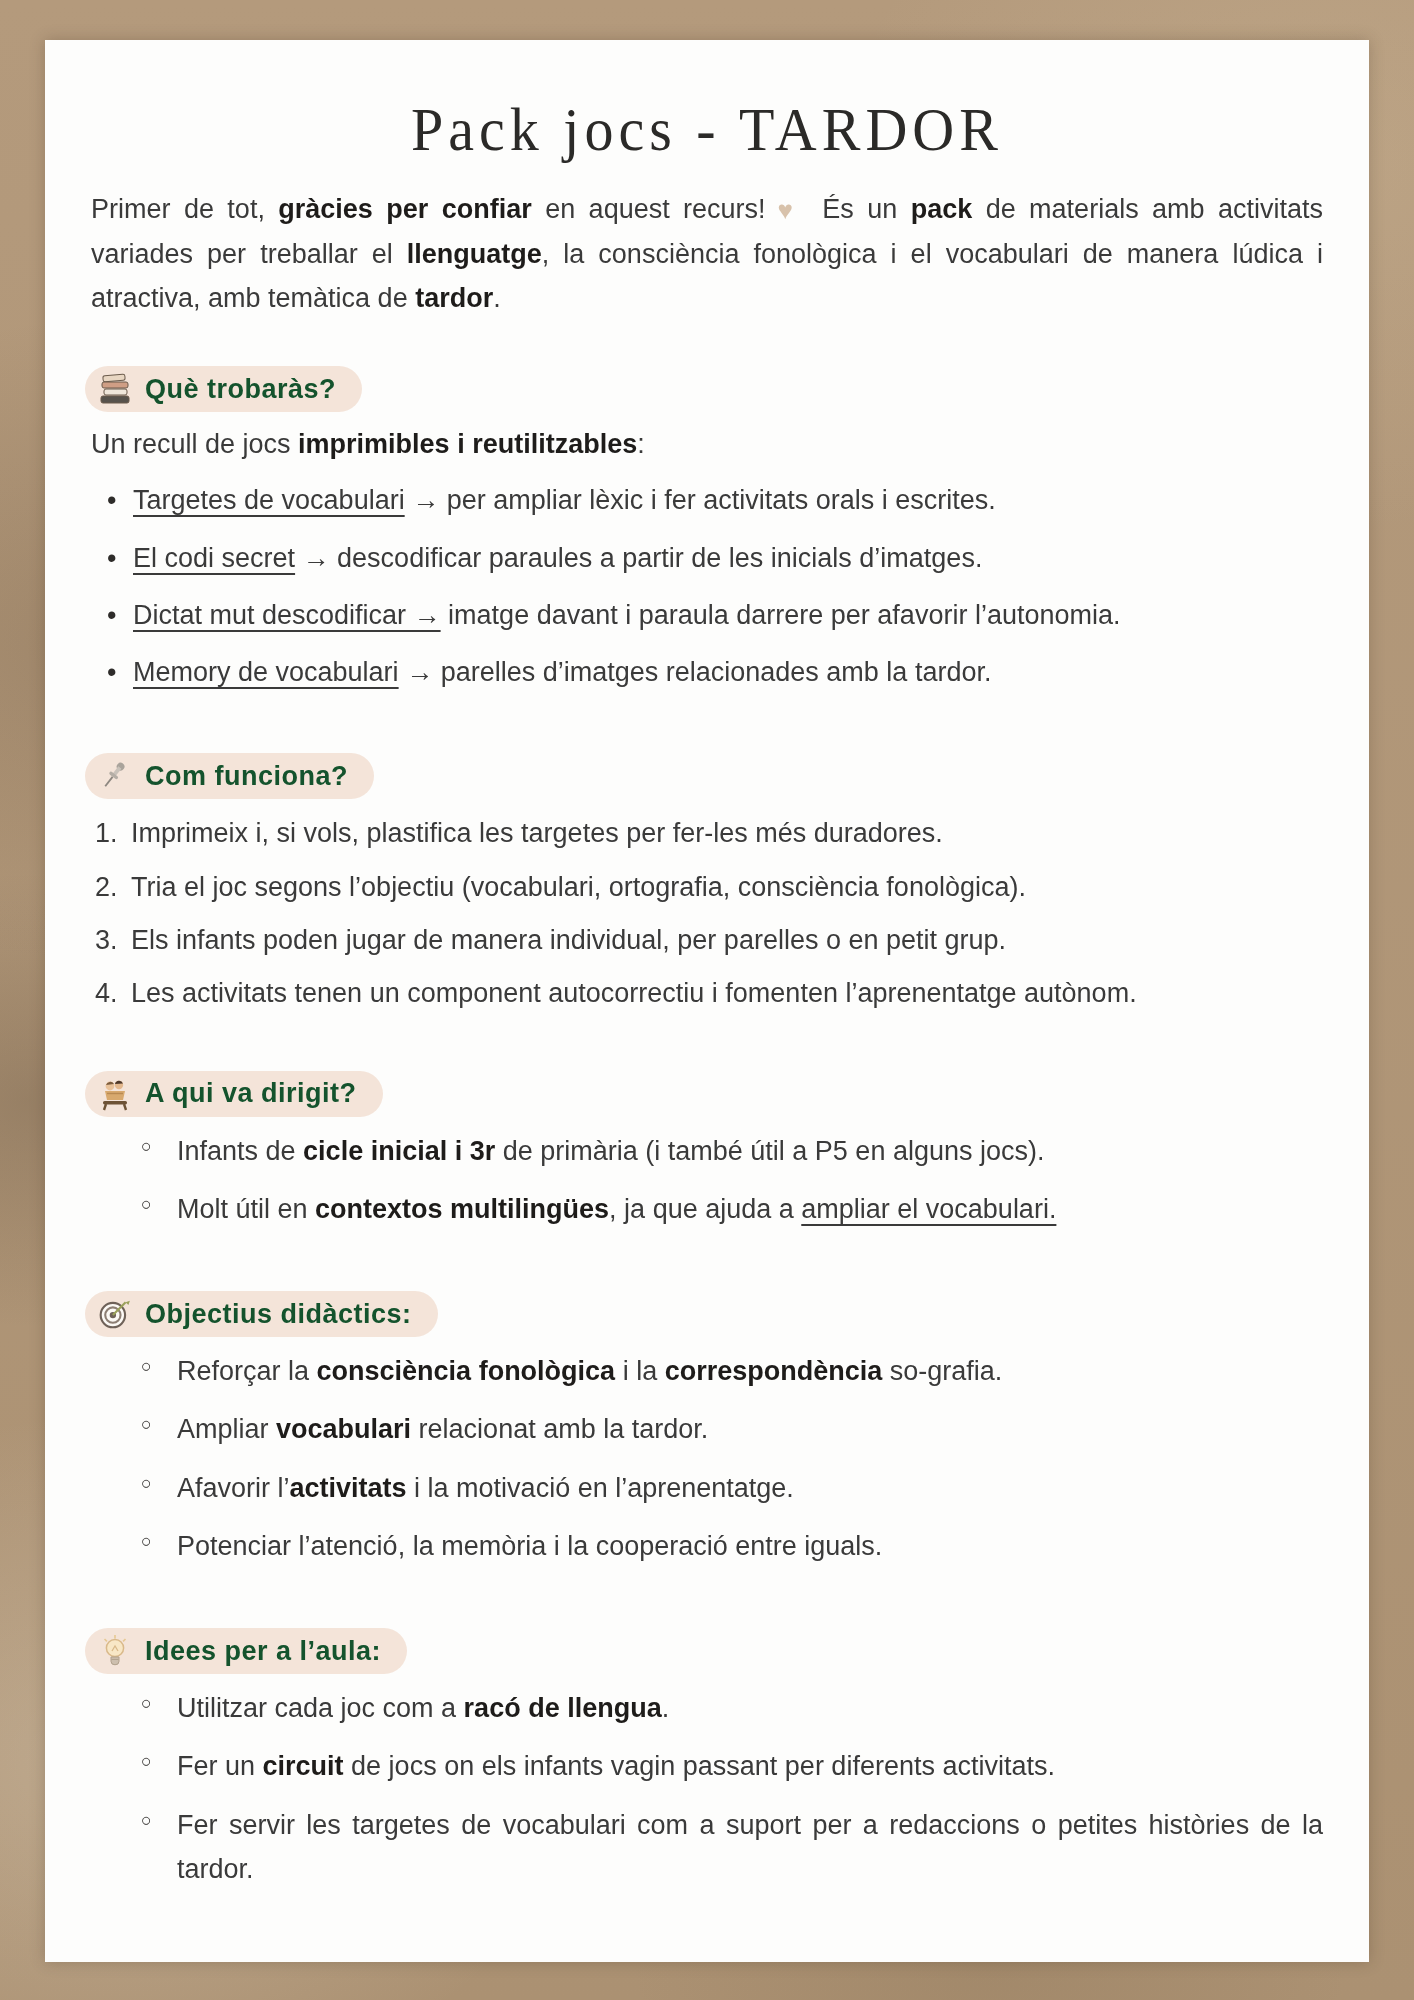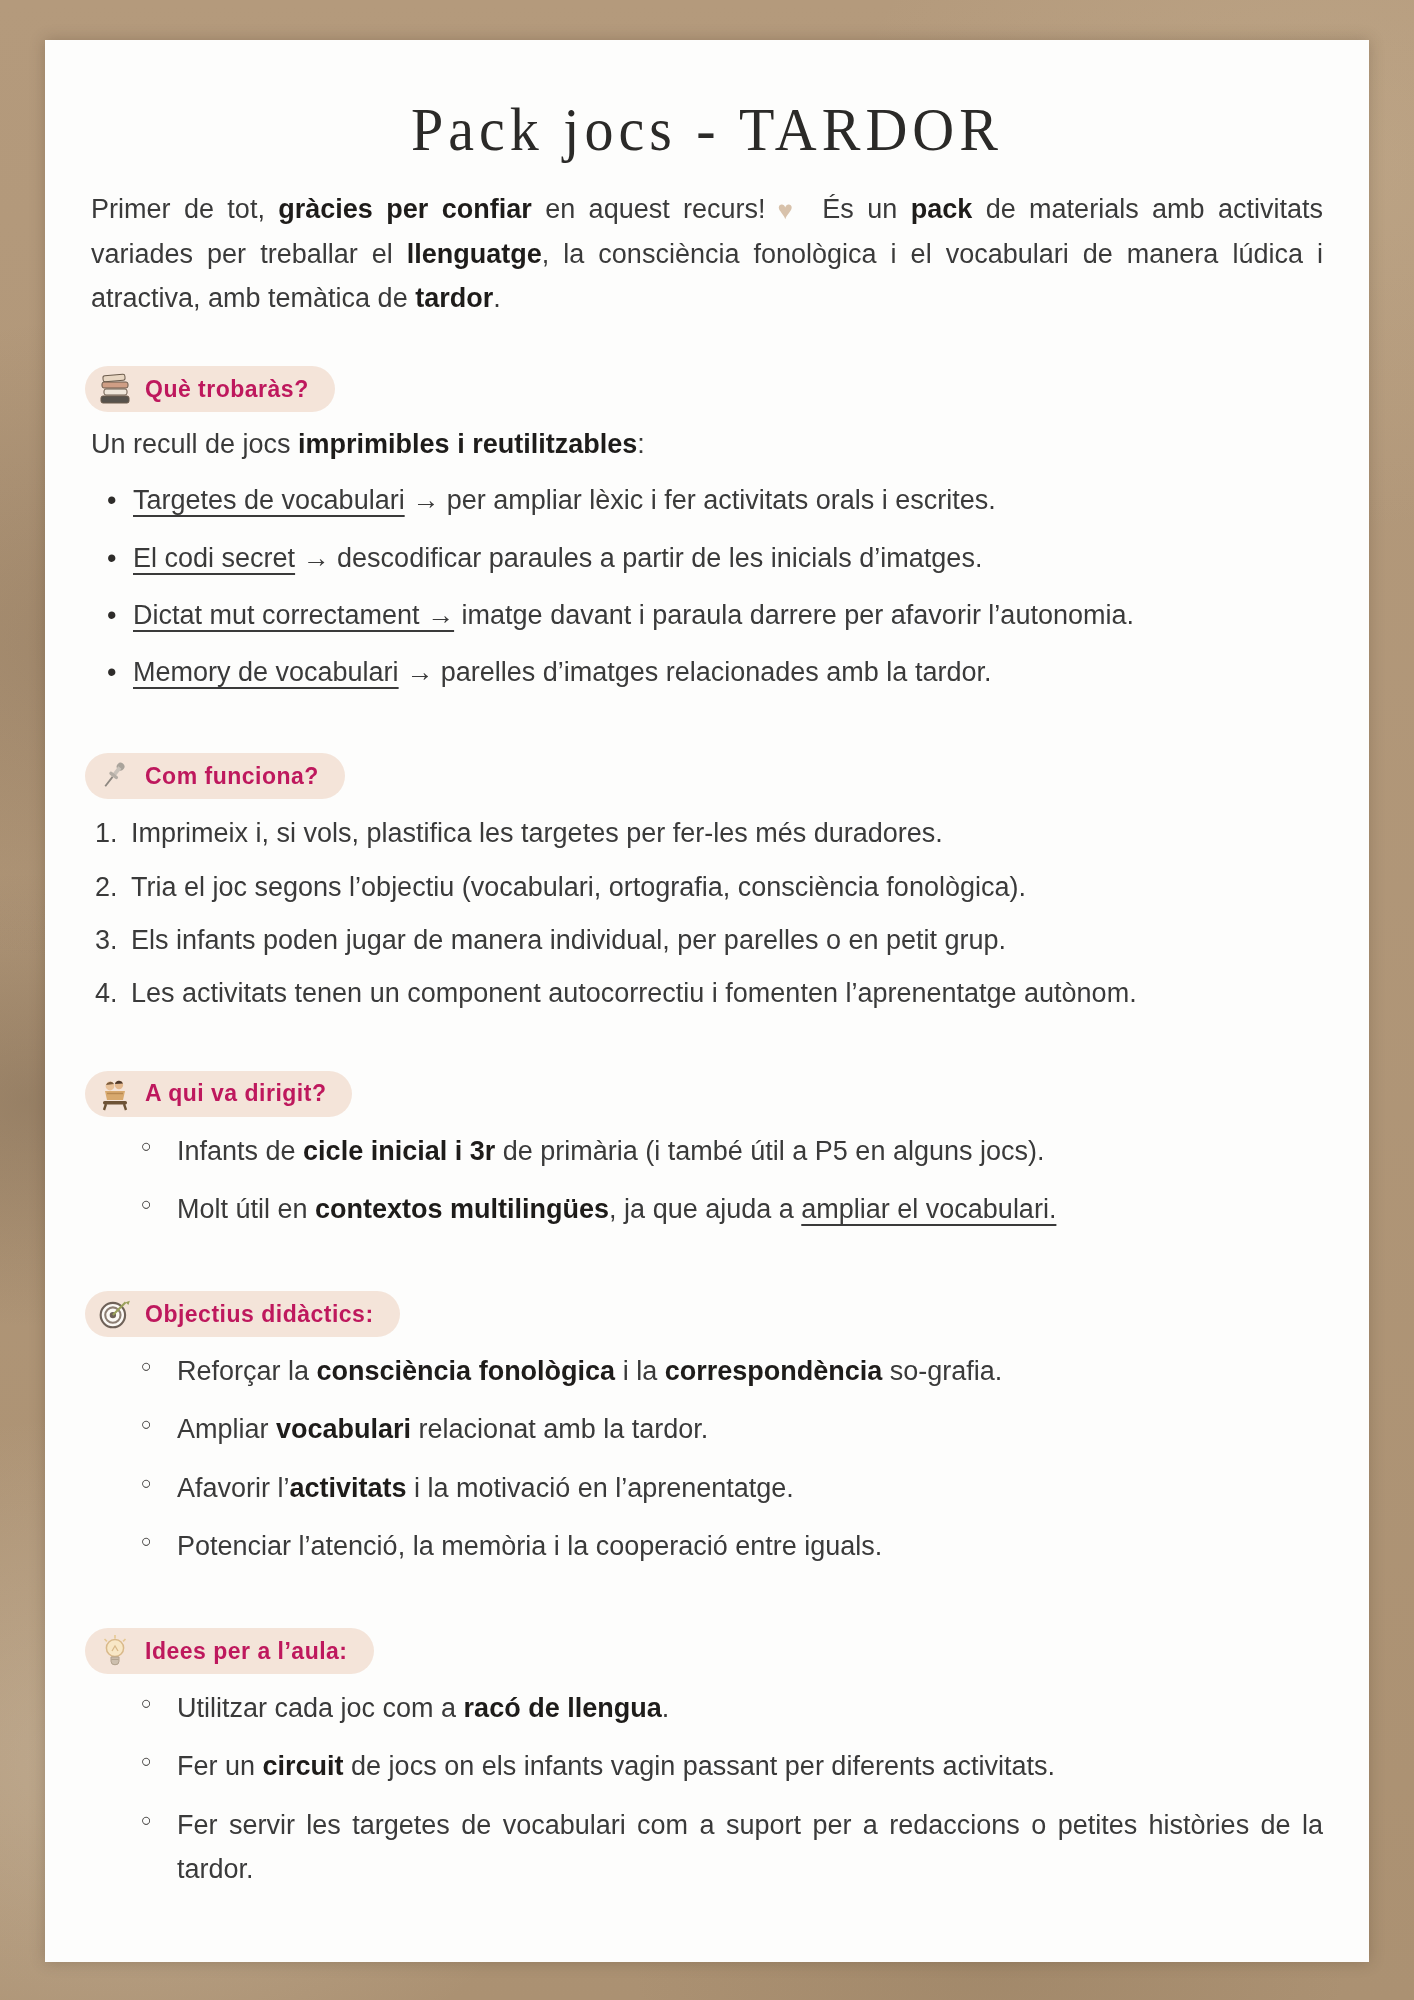--- a/index.html
+++ b/index.html
@@ -39,21 +39,21 @@
   .u{text-decoration:underline;text-underline-offset:6px;text-decoration-thickness:2px;}
   .heart{color:var(--heart);font-size:26px;margin:0 10px 0 6px;vertical-align:-1px;}
 
   .sec{margin-top:46px;}
   .sec.first{margin-top:40px;}
   .pill{
     display:inline-flex;align-items:center;gap:12px;
     background:var(--pillbg);border-radius:24px;padding:5px 26px 5px 12px;
     margin-left:-6px;
   }
-  .pill-label{font-size:23px;font-weight:700;color:#be185d;letter-spacing:.5px;}
+  .pill-label{font-size:27px;font-weight:700;color:#14532d;letter-spacing:.5px;}
   .icon{display:inline-flex;width:36px;height:36px;align-items:center;justify-content:center;}
   .icon svg{width:34px;height:34px;}
 
   .lead{margin:10px 0 4px 0;}
   ul.list,ol.list{margin:12px 0 0 0;padding:0;list-style:none;}
   .list li{position:relative;margin:0 0 13px 0;text-align:justify;}
   ul.disc li{padding-left:42px;}
   ul.disc li::before{content:"•";position:absolute;left:16px;top:0;color:#2e2c2a;}
   ol.num{counter-reset:n;}
   ol.num li{padding-left:40px;margin-bottom:9px;}
@@ -83,21 +83,21 @@
             <rect x="3" y="24" width="28" height="7" rx="2" fill="#57524c"></rect>
           </g>
         </svg>
       </span>
       <span class="pill-label">Què trobaràs?</span>
     </div>
     <p class="lead"><span>Un recull de jocs </span><strong>imprimibles i reutilitzables</strong><span>:</span></p>
     <ul class="list disc">
         <li><span class="u">Targetes de vocabulari</span><span> → per ampliar lèxic i fer activitats orals i escrites.</span></li>
         <li><span class="u">El codi secret</span><span> → descodificar paraules a partir de les inicials d’imatges.</span></li>
-        <li><span class="u">Dictat mut correctament →</span><span> imatge davant i paraula darrere per afavorir l’autonomia.</span></li>
+        <li><span class="u">Dictat mut descodificar →</span><span> imatge davant i paraula darrere per afavorir l’autonomia.</span></li>
         <li><span class="u">Memory de vocabulari</span><span> → parelles d’imatges relacionades amb la tardor.</span></li>
       </ul>
   </section>
 
   <section class="sec">
     <div class="pill">
       <span class="icon">
         <svg viewBox="0 0 30 30">
           <g transform="rotate(38 15 13)">
             <circle cx="15" cy="5" r="3.4" fill="#a9a39b"></circle>

